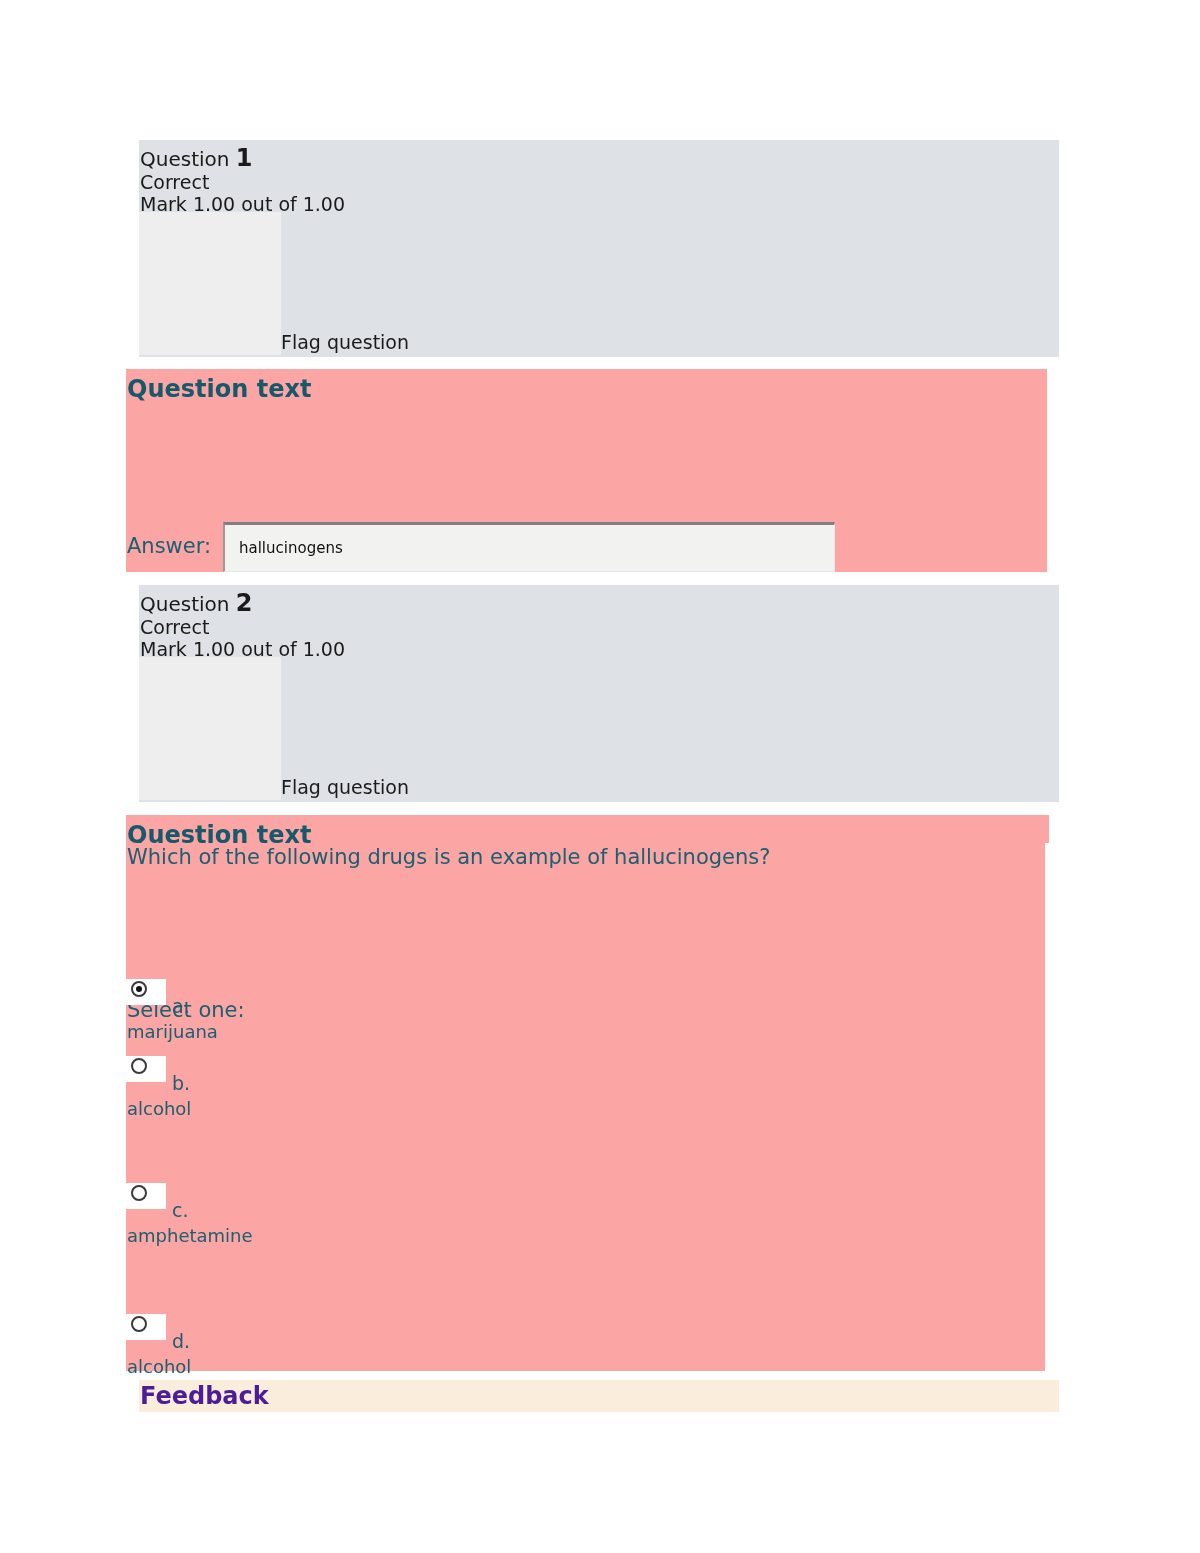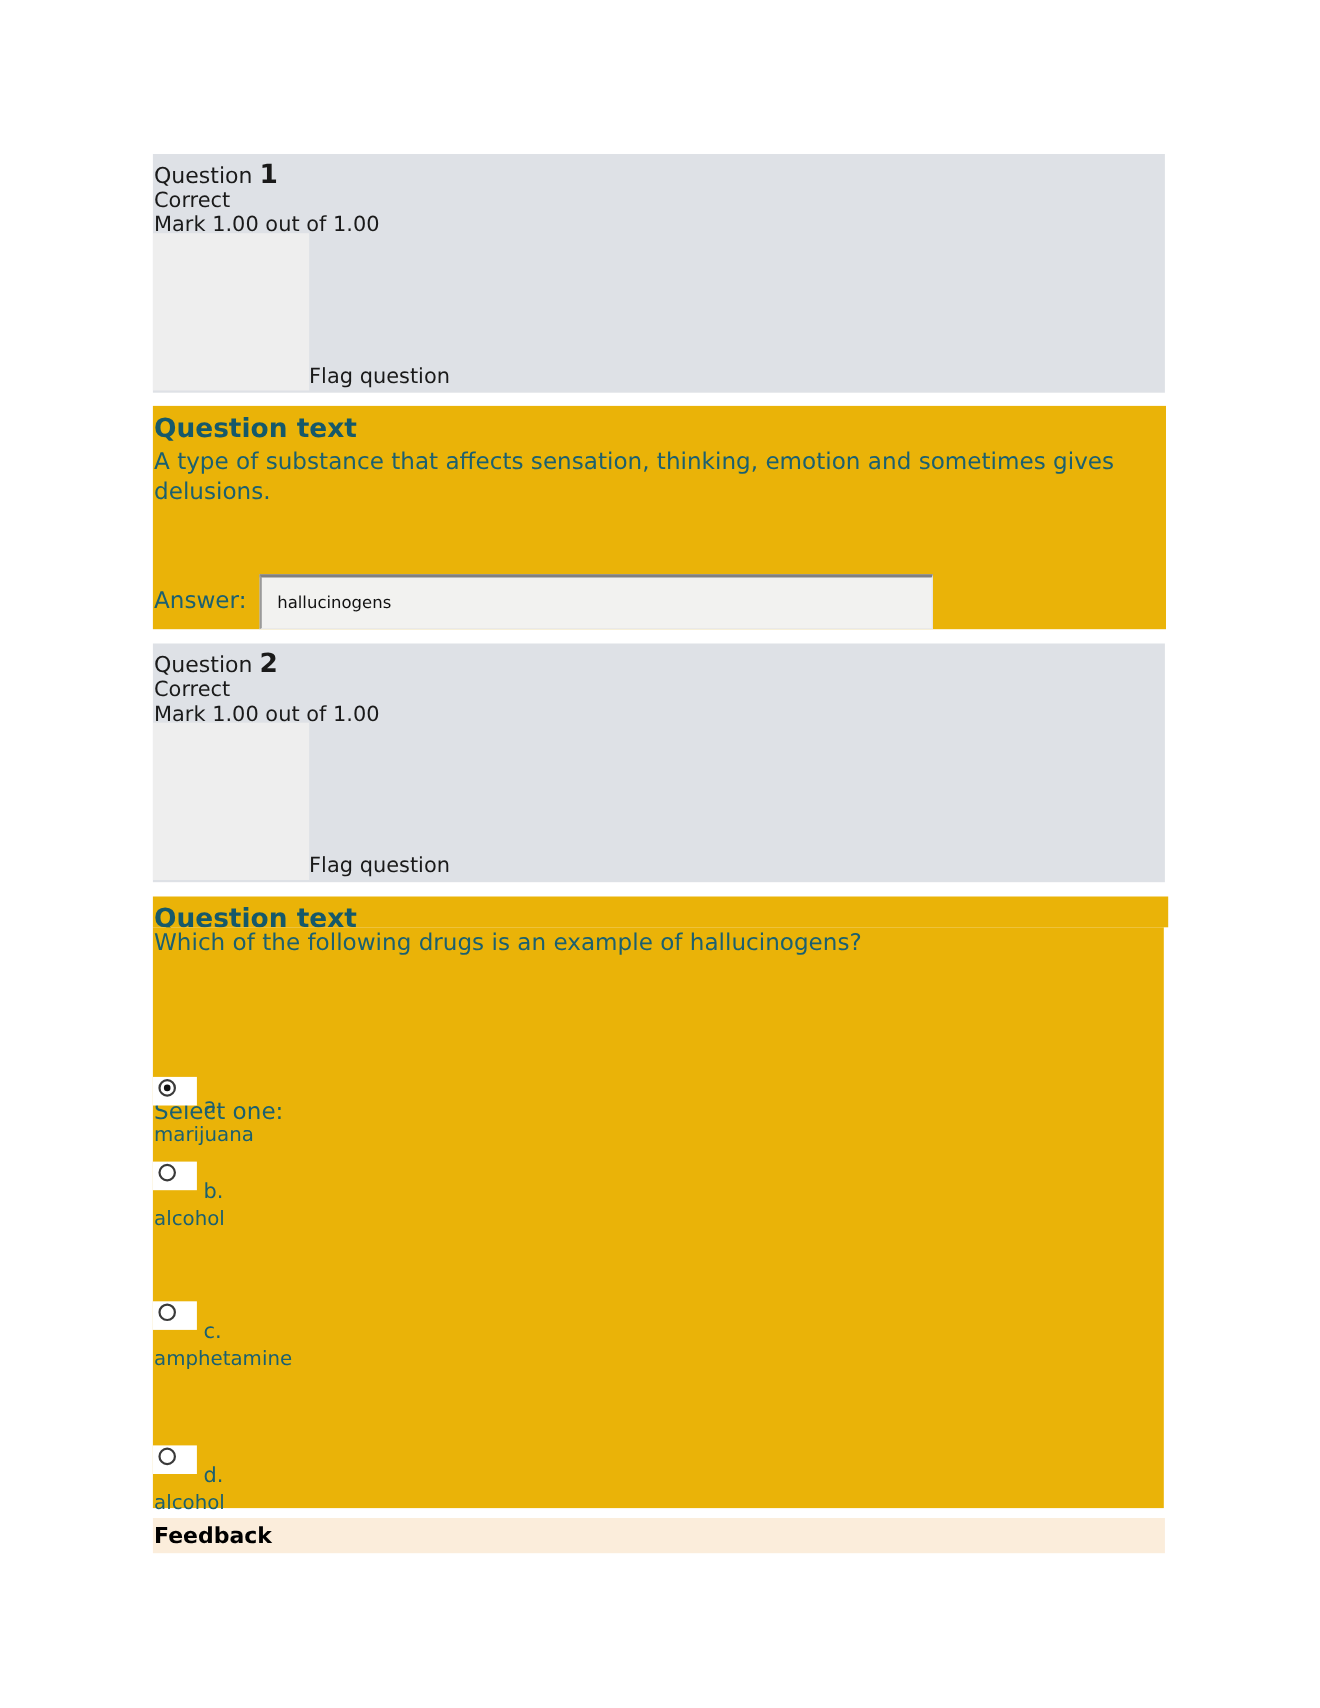--- a/index.html
+++ b/index.html
@@ -79,22 +79,22 @@
     font-size: 19px;
     line-height: 22px;
     color: #1a1a1a;
     white-space: nowrap;
     cursor: pointer;
   }
 
   
   .q-body {
     position: absolute;
-    left: 139px;
-    background: #eab308;
+    left: 126px;
+    background: #fca5a5;
     box-sizing: border-box;
     color: #1b5c6b;
   }
   .q-body .qt-heading {
     position: absolute;
     left: 1px;
     top: 7px;
     font-size: 24px;
     font-weight: bold;
     line-height: 26px;
@@ -215,24 +215,24 @@
     position: absolute;
     left: 139px;
     width: 920px;
     background: #fbeddb;
     box-sizing: border-box;
   }
   .feedback-bar .fb-label {
     position: absolute;
     left: 1px;
     top: 2px;
-    font-size: 20px;
+    font-size: 24px;
     font-weight: bold;
     line-height: 28px;
-    color: #000000;
+    color: #4c1d95;
     white-space: nowrap;
   }
 </style>
 </head>
 <body>
 
 <div class="page">
 
   <div class="q-header" style="top:140px; height:217px;">
     <div class="inner-pane"></div>
@@ -240,21 +240,20 @@
       <span>Question</span>
       <b>1</b>
     </div>
     <div class="q-state">Correct</div>
     <div class="q-grade">Mark 1.00 out of 1.00</div>
     <div class="flag-link">Flag question</div>
   </div>
 
   <div class="q-body" style="top:369px; height:203px; width:921px;">
     <div class="qt-heading">Question text</div>
-    <div class="qt-text">A type of substance that affects sensation, thinking, emotion and sometimes gives delusions.</div>
 
     <div class="answer-row" style="width:760px;padding-left:23px;">
       <div class="answer-label">Answer:</div>
       <input class="answer-input" type="text" value="hallucinogens" style="">
     </div>
   </div>
 
   <div class="q-header" style="top:585px; height:217px;text-align:right;">
     <div class="inner-pane"></div>
     <div class="q-no">

